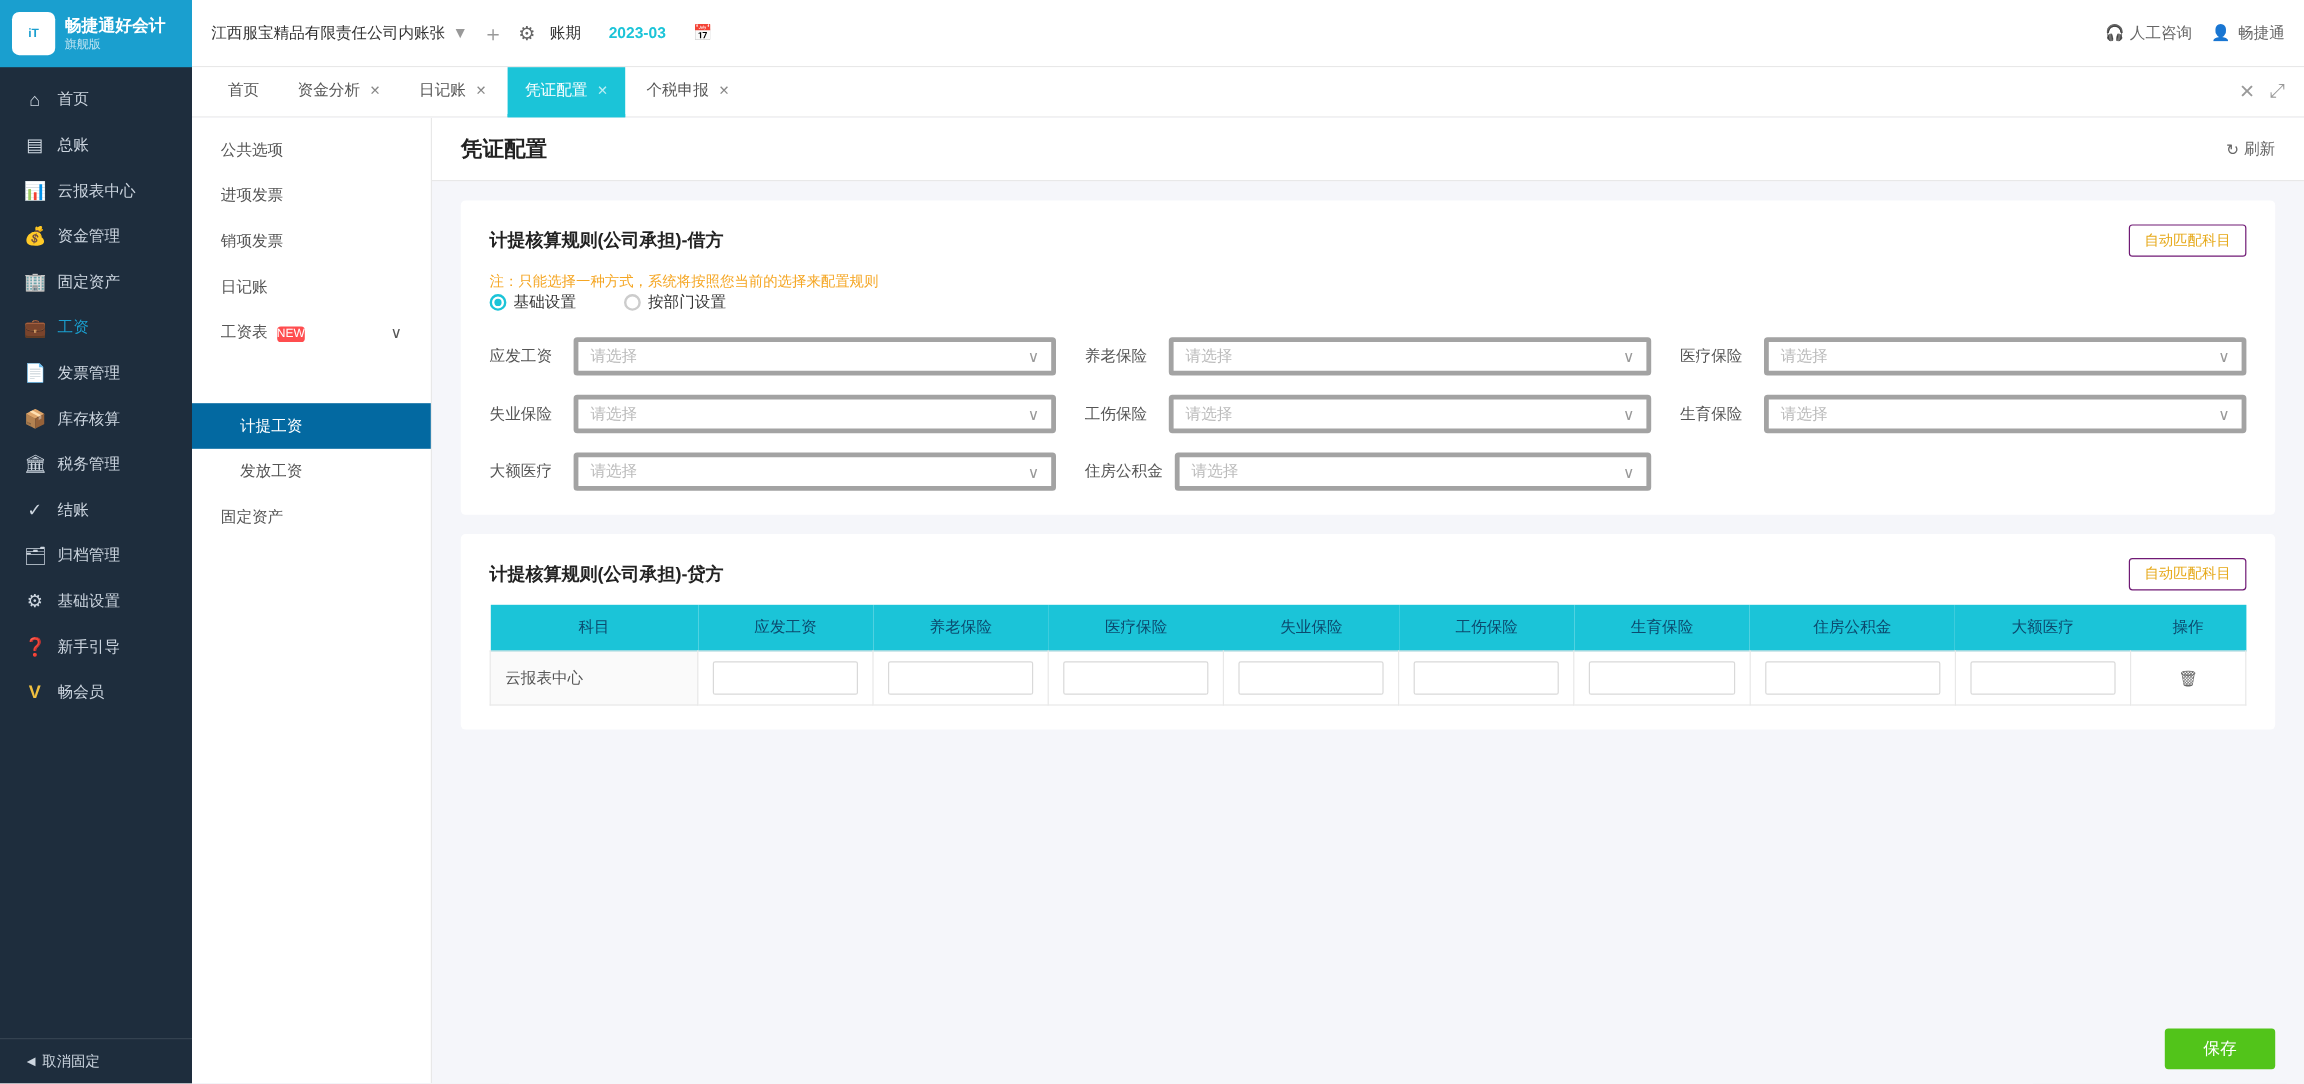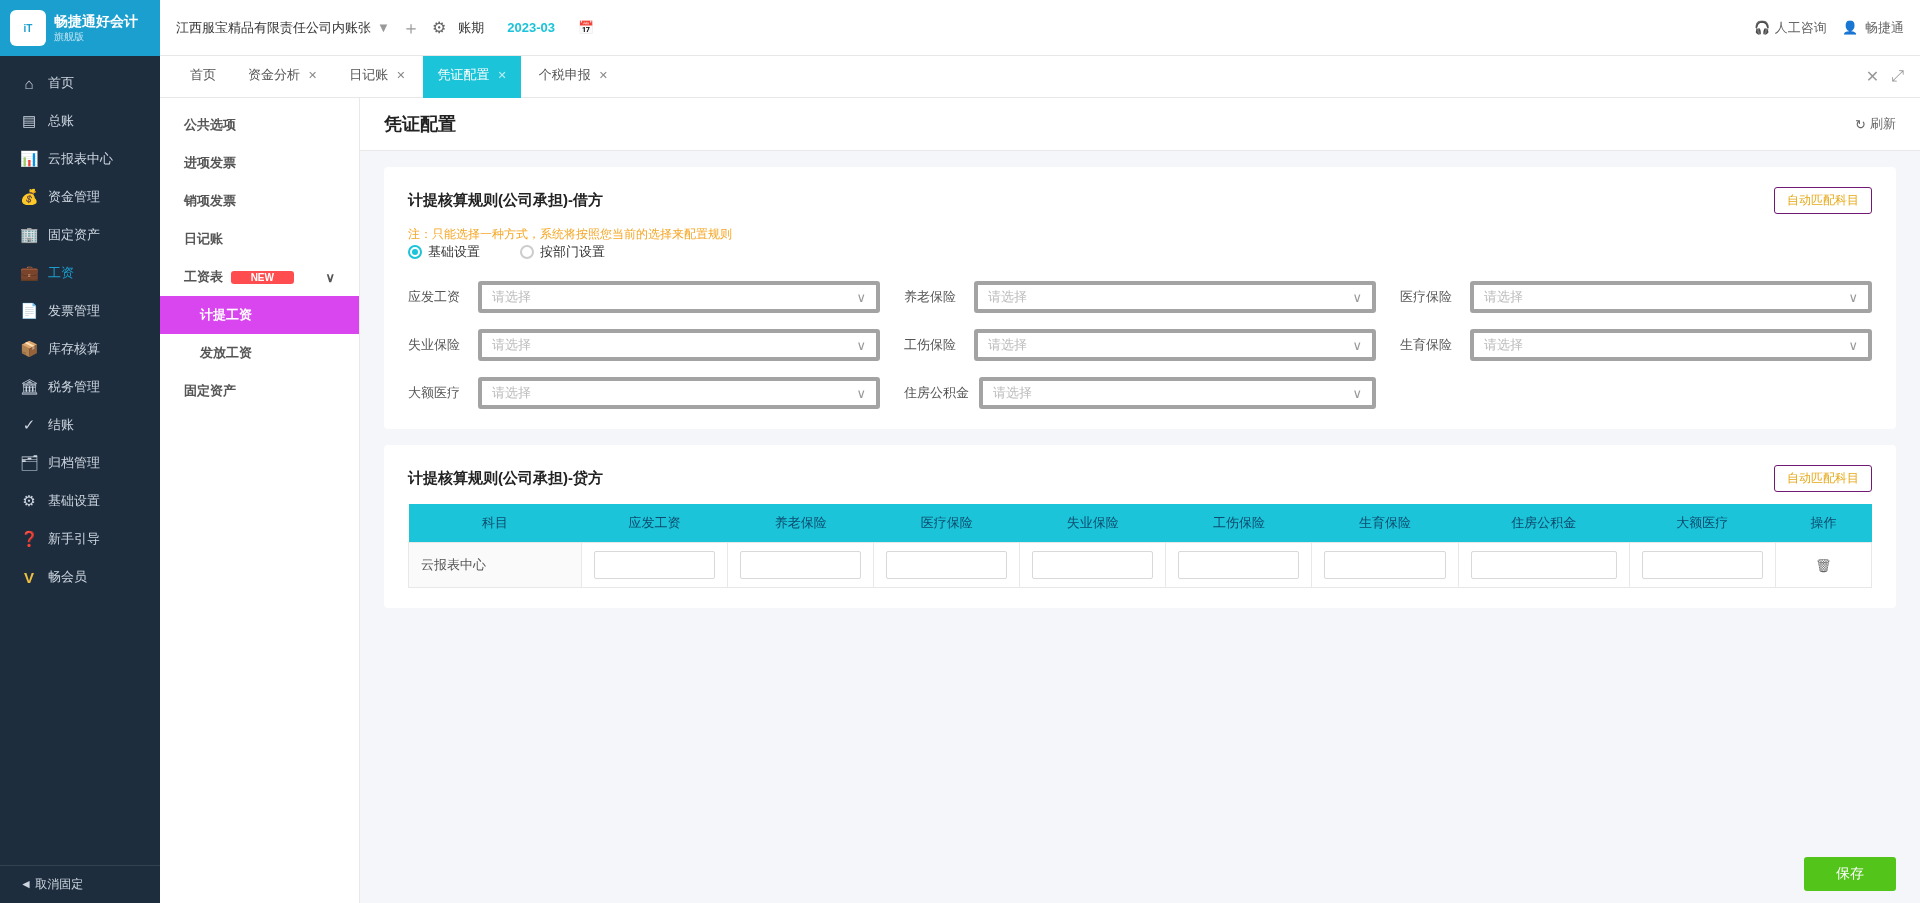--- a/index.html
+++ b/index.html
@@ -196,31 +196,31 @@
       flex-shrink: 0;
     }
     .left-menu-item {
       padding: 10px 24px;
       cursor: pointer;
       font-size: 13px;
       color: #555;
       display: flex;
       align-items: center;
       justify-content: space-between;
-      font-weight: bold;
     }
     .left-menu-item.active {
-      background: #d946ef;
+      background: #0369a1;
       color: white;
+      margin-top: 40px;
     }
     .badge-new {
       background: #ff4d4f;
       color: white;
       font-size: 10px;
-      padding: 1px 20px;
+      padding: 1px 0;
       border-radius: 3px;
       margin-left: 4px;
     }
 
     
     .page-main {
       flex: 1;
       display: flex;
       flex-direction: column;
       overflow: hidden;

